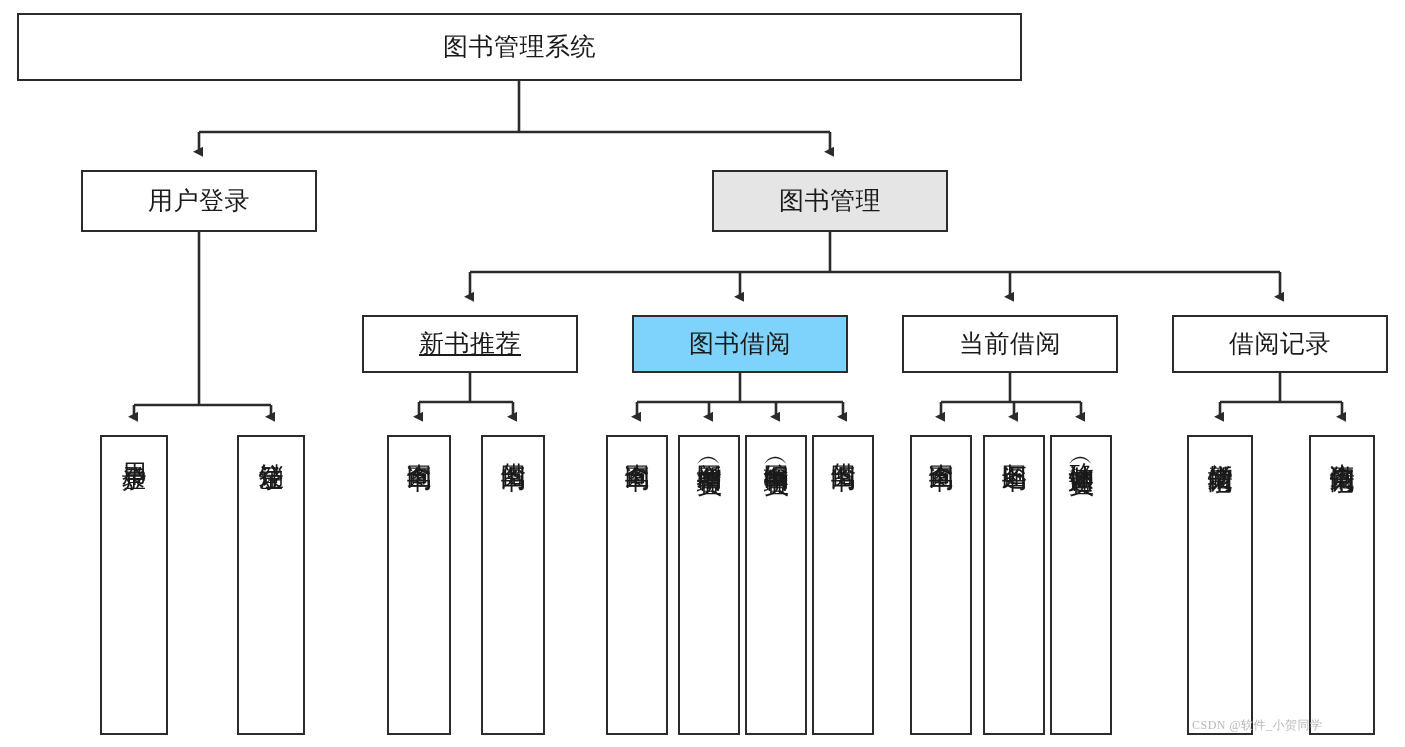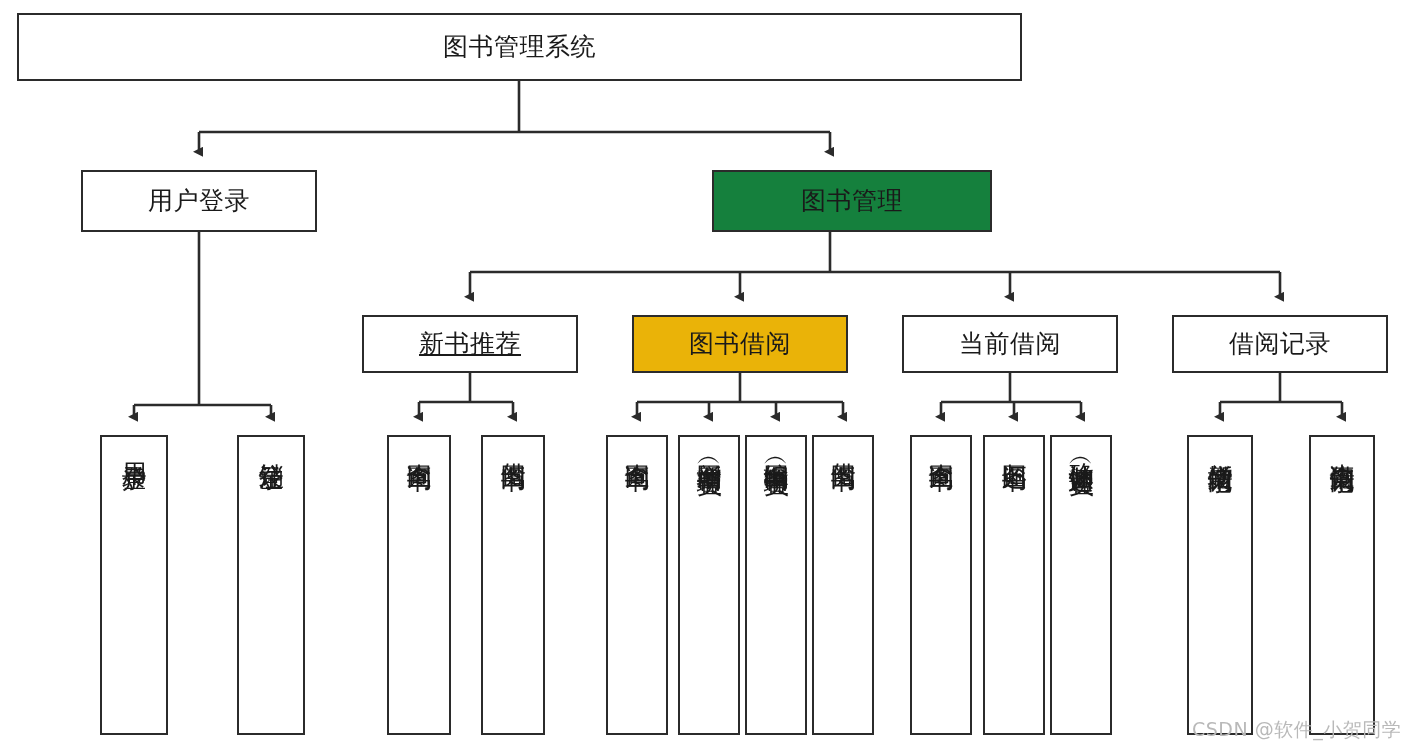--- a/index.html
+++ b/index.html
@@ -51,25 +51,26 @@
   .node-v .vlabel {
     writing-mode: vertical-rl;
     text-orientation: upright;
     font-size: 25px;
     line-height: 1.18;
     letter-spacing: 1.5px;
     white-space: nowrap;
   }
   .watermark {
     position: absolute;
-    font-size: 19px;
+    font-size: 12px;
     color: #b9b9b9;
     white-space: nowrap;
     letter-spacing: 0.5px;
     pointer-events: none;
+    font-family: Liberation Serif, serif;
   }
 </style>
 </head>
 <body>
 
 <div id="diagram-root">
 
   <svg id="edges-layer" viewBox="0 0 1405 747" width="1405" height="747" xmlns="http://www.w3.org/2000/svg">
     <defs>
       <marker id="arrow" markerWidth="10" markerHeight="10" refX="5.2" refY="4" orient="auto" markerUnits="userSpaceOnUse">
@@ -120,28 +121,28 @@
     </g>
   </svg>
 
   <div class="node node-h" id="root-node" style="left: 17px; top: 13px; width: 1005px; height: 68px; border-color: rgb(43, 43, 43); background: rgb(255, 255, 255); color: rgb(26, 26, 26);">
     <span>图书管理系统</span>
   </div>
 
   <div class="node node-h" id="l2-0" style="left: 81px; top: 170px; width: 236px; height: 62px; border-color: rgb(43, 43, 43); background: rgb(255, 255, 255); color: rgb(26, 26, 26);">
     <span>用户登录</span>
   </div>
-  <div class="node node-h" id="l2-1" style="left: 712px; top: 170px; width: 280px; height: 62px; border-color: rgb(43, 43, 43); background: #15803d; color: rgb(26, 26, 26);">
+  <div class="node node-h" id="l2-1" style="left: 712px; top: 170px; width: 236px; height: 62px; border-color: rgb(43, 43, 43); background: #e5e5e5; color: rgb(26, 26, 26);">
     <span>图书管理</span>
   </div>
 
   <div class="node node-h" id="l3-0" style="left: 362px; top: 315px; width: 216px; height: 58px; border-color: rgb(43, 43, 43); background: rgb(255, 255, 255); color: rgb(26, 26, 26); text-decoration: underline;">
     <span>新书推荐</span>
   </div>
-  <div class="node node-h" id="l3-1" style="left: 632px; top: 315px; width: 216px; height: 58px; border-color: rgb(43, 43, 43); background: #eab308; color: rgb(26, 26, 26);">
+  <div class="node node-h" id="l3-1" style="left: 632px; top: 315px; width: 216px; height: 58px; border-color: rgb(43, 43, 43); background: #7dd3fc; color: rgb(26, 26, 26);">
     <span>图书借阅</span>
   </div>
   <div class="node node-h" id="l3-2" style="left: 902px; top: 315px; width: 216px; height: 58px; border-color: rgb(43, 43, 43); background: rgb(255, 255, 255); color: rgb(26, 26, 26);">
     <span>当前借阅</span>
   </div>
   <div class="node node-h" id="l3-3" style="left: 1172px; top: 315px; width: 216px; height: 58px; border-color: rgb(43, 43, 43); background: rgb(255, 255, 255); color: rgb(26, 26, 26);">
     <span>借阅记录</span>
   </div>
 
   <div class="node node-v" id="lf-0" style="left: 100px; top: 435px; width: 68px; height: 300px; border-color: rgb(43, 43, 43); background: rgb(255, 255, 255); color: rgb(26, 26, 26);">

